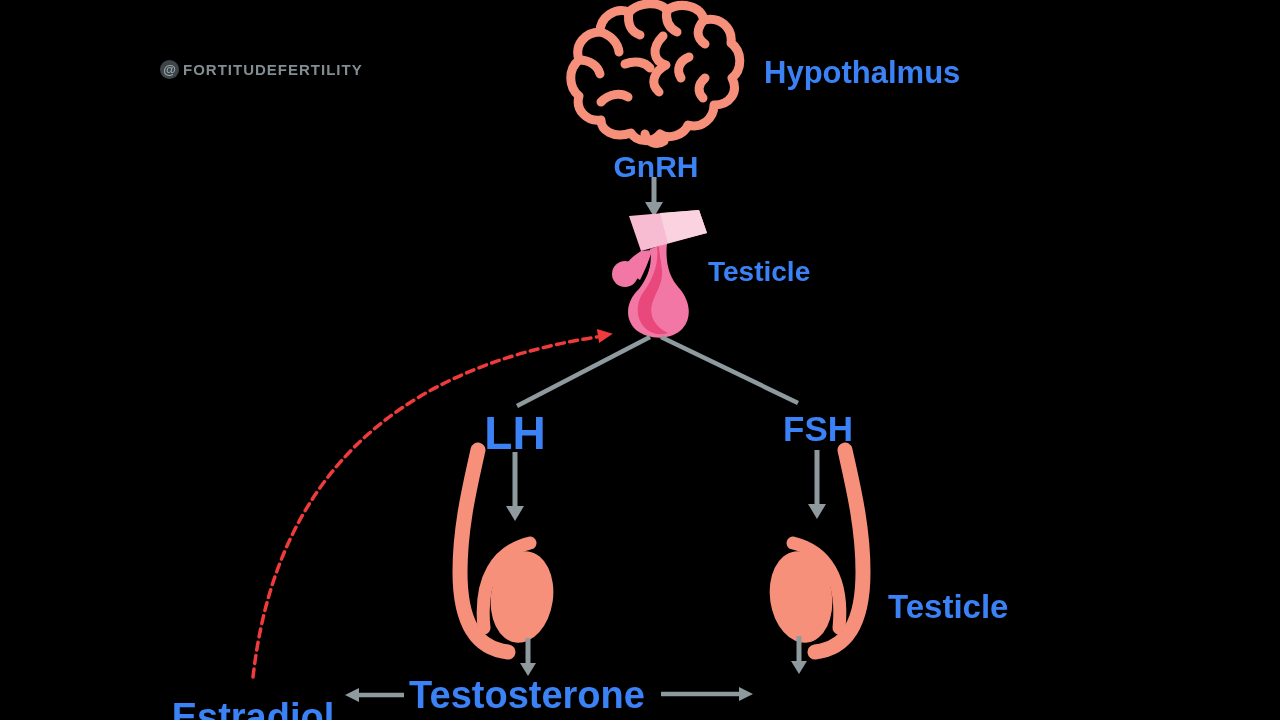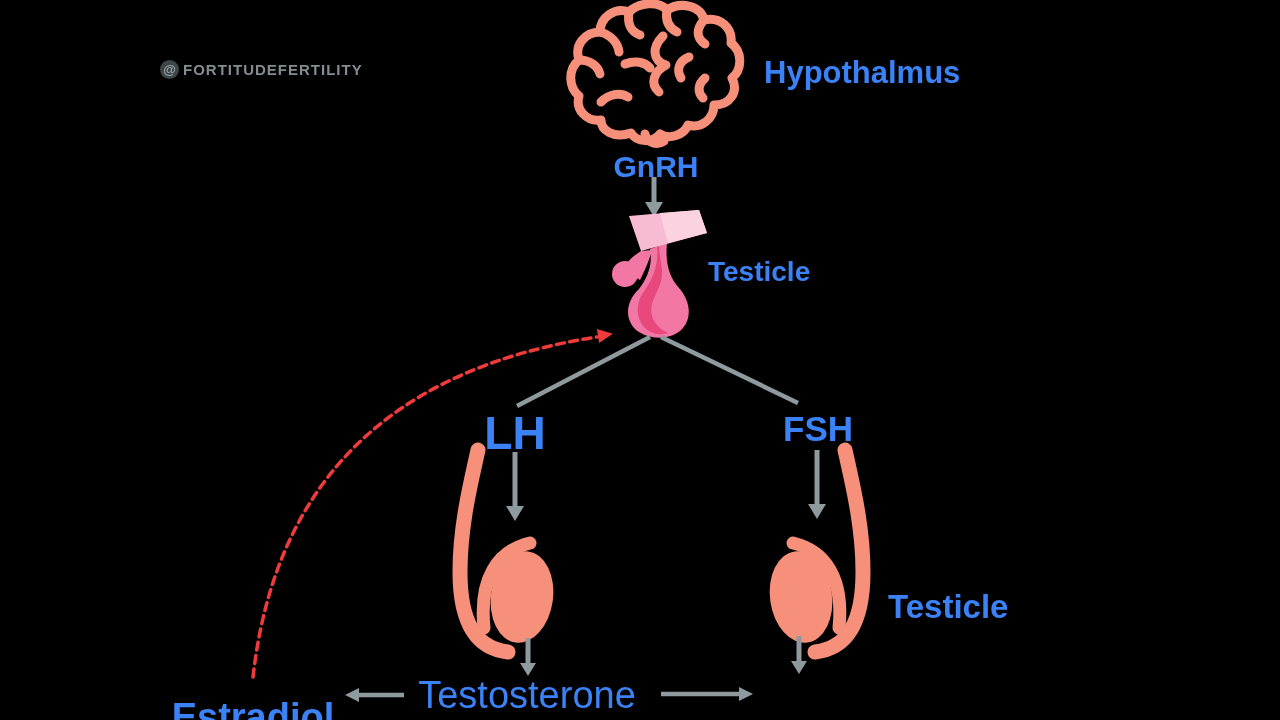--- a/index.html
+++ b/index.html
@@ -9,21 +9,21 @@
   }
   .stage svg{position:absolute;left:0;top:0;}
   .lbl{position:absolute;color:#3b82f6;white-space:nowrap;line-height:1;}
   .lbl.centered{transform:translateX(-50%);}
   .lbl-hypothalamus{left:764px;top:57px;font-size:31px;font-weight:600;}
   .lbl-gnrh{left:656px;top:141px;font-size:30px;font-weight:700;margin-top:11px;}
   .lbl-pituitary{left:708px;top:258px;font-size:28px;font-weight:600;}
   .lbl-lh{left:515px;top:410px;font-size:46px;font-weight:800;}
   .lbl-fsh{left:818px;top:411px;font-size:35px;font-weight:700;}
   .lbl-testicle{left:888px;top:590px;font-size:33px;font-weight:600;}
-  .lbl-testosterone{left:527px;top:676px;font-size:38px;font-weight:400;}
+  .lbl-testosterone{left:527px;top:676px;font-size:38px;font-weight:700;}
   .lbl-sperm{left:817px;top:673px;font-size:38px;font-weight:800;}
   .lbl-estradiol{left:253px;top:678px;font-size:38px;font-weight:800;margin-top:20px;}
   .watermark{
     position:absolute;left:160px;top:60px;display:flex;align-items:center;gap:4px;
     color:#828D92;font-size:15px;font-weight:700;letter-spacing:1px;
   }
   .at-badge{
     width:19px;height:19px;border-radius:50%;background:#3D4549;color:#9AA5AA;
     display:flex;align-items:center;justify-content:center;font-size:13px;font-weight:700;
     letter-spacing:0;

